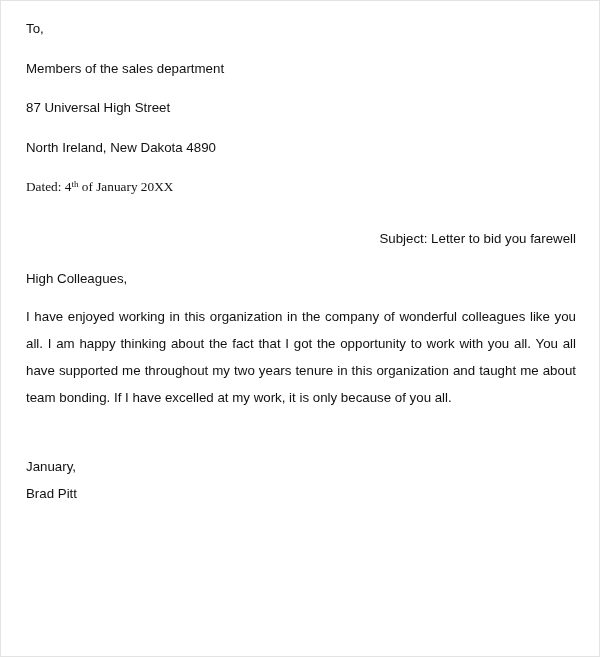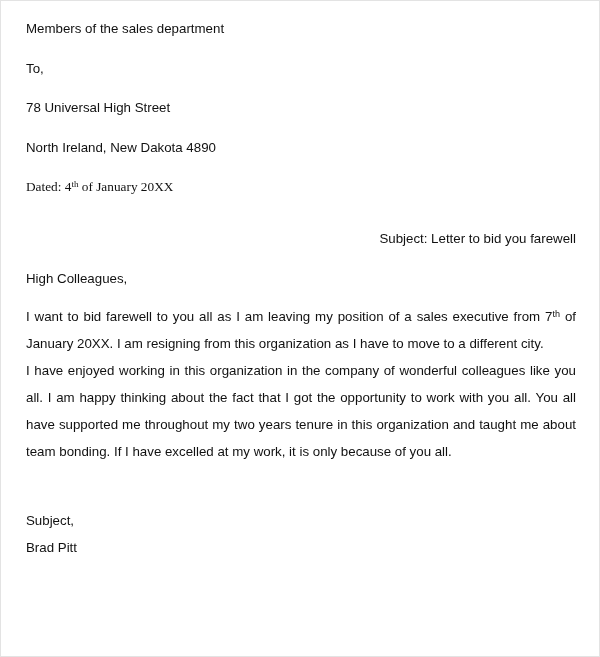--- a/index.html
+++ b/index.html
@@ -70,35 +70,34 @@
     vertical-align: 0.42em;
     line-height: 0;
   }
 </style>
 </head>
 <body>
 
 <div class="page">
   <div class="letter">
 
+    <p class="addr-line">To,</p>
     <p class="addr-line">Members of the sales department</p>
-    <p class="addr-line">To,</p>
-    <p class="addr-line">78 Universal High Street</p>
+    <p class="addr-line">87 Universal High Street</p>
     <p class="addr-line">North Ireland, New Dakota 4890</p>
 
     <p class="addr-line gap-after-date"><span>Dated: 4</span><sup>th</sup><span> of January 20XX</span></p>
 
     <p class="subject-line">Subject: Letter to bid you farewell</p>
 
     <p class="salutation">High Colleagues,</p>
 
-    <p class="body-para tight"><span>I want to bid farewell to you all as I am leaving my position of a sales executive from 7</span><sup>th</sup><span> of January 20XX. I am resigning from this organization as I have to move to a different city.</span></p>
 
     <p class="body-para tight">I have enjoyed working in this organization in the company of wonderful colleagues like you all. I am happy thinking about the fact that I got the opportunity to work with you all. You all have supported me throughout my two years tenure in this organization and taught me about team bonding. If I have excelled at my work, it is only because of you all.</p>
 
 
     <div class="sign-block">
-      <p class="sign-line">Subject,</p>
+      <p class="sign-line">January,</p>
       <p class="sign-line">Brad Pitt</p>
     </div>
 
   </div>
 </div>
 
 </body></html>

